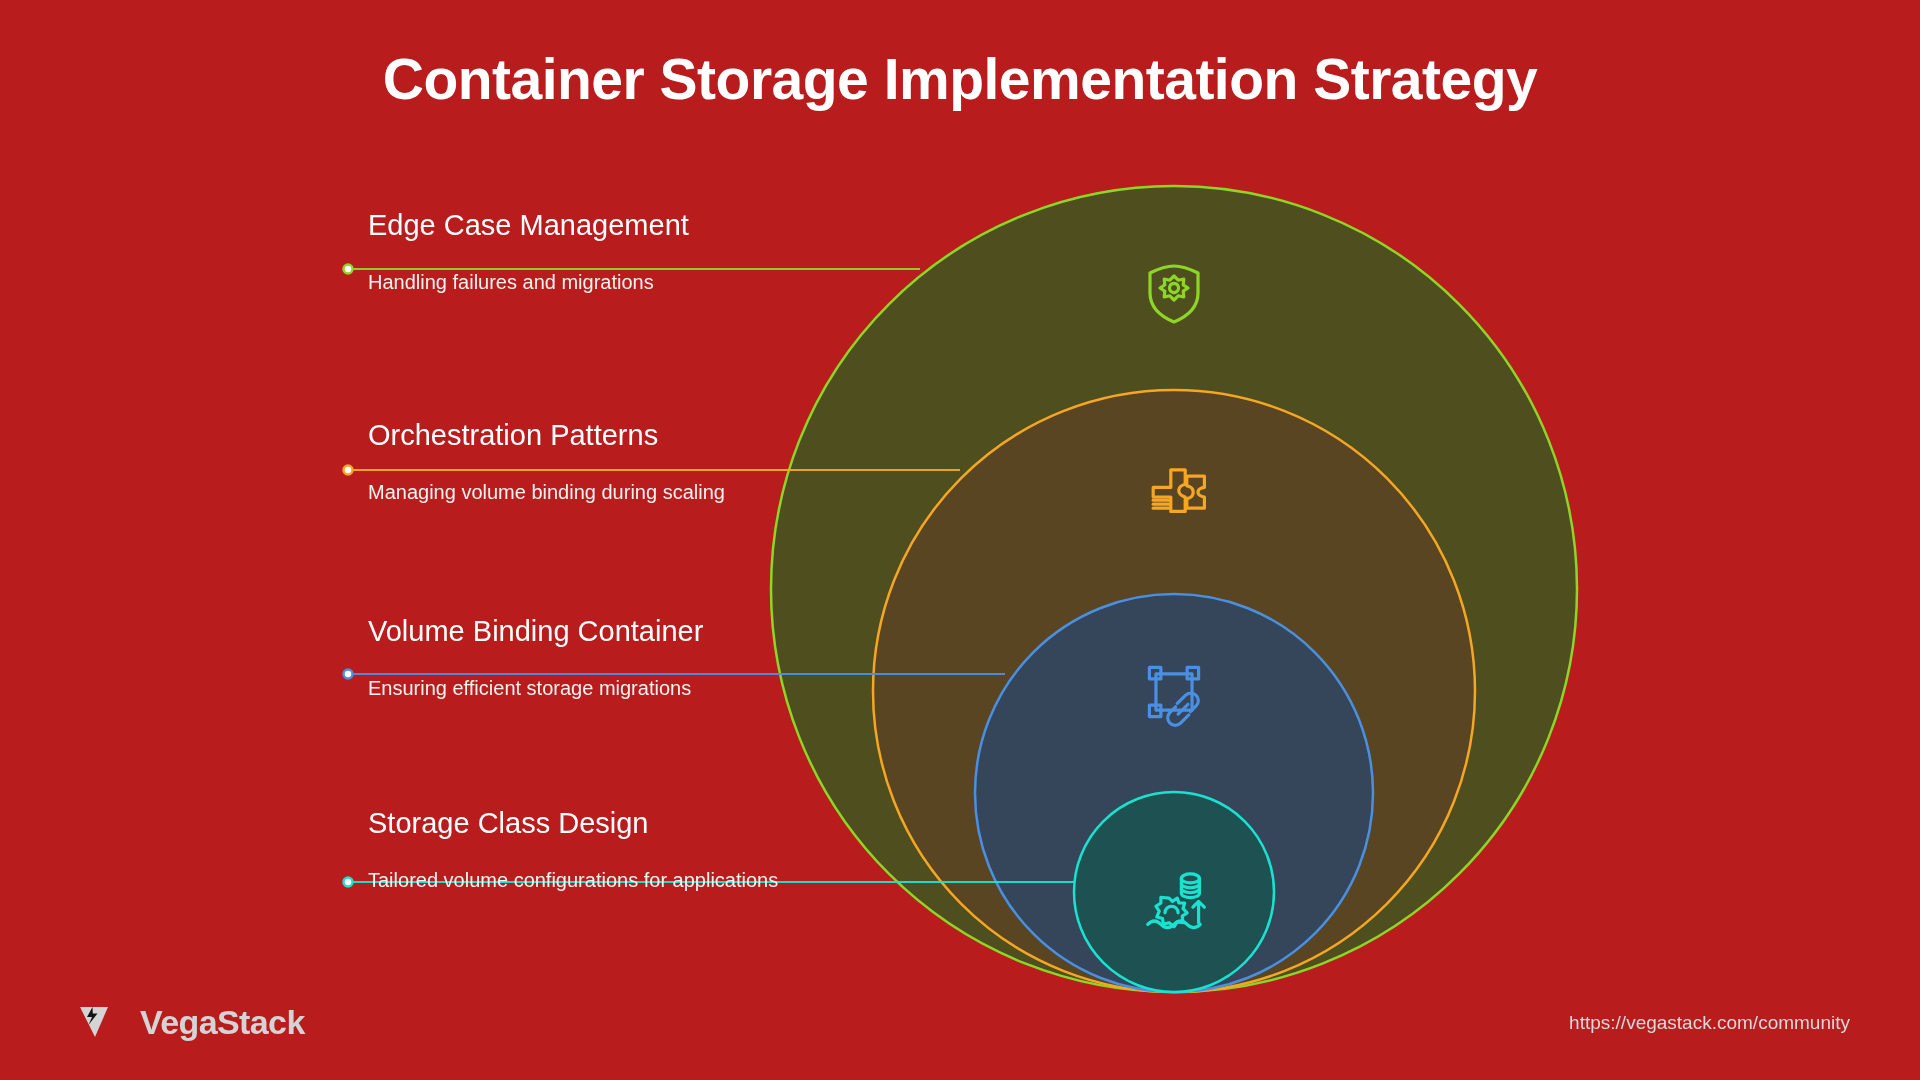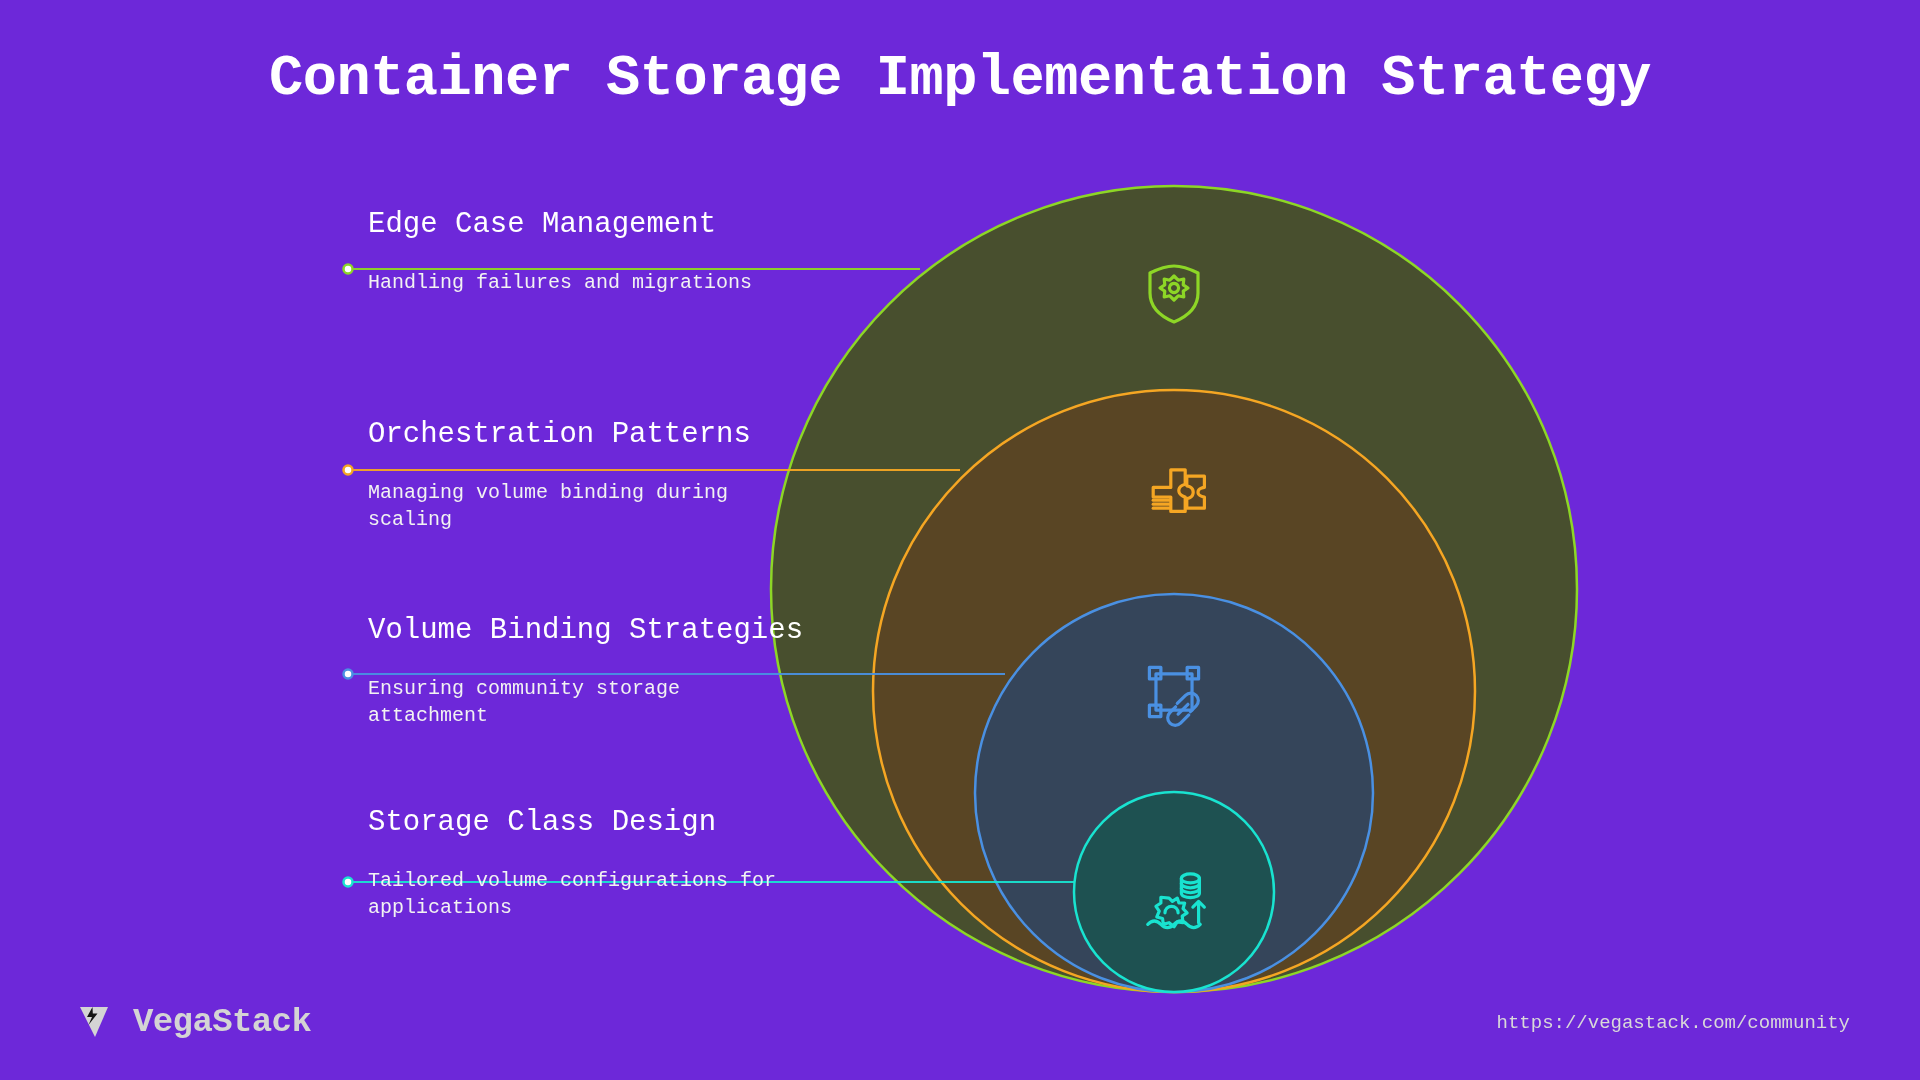--- a/index.html
+++ b/index.html
@@ -8,22 +8,21 @@
     width: 1920px;
     height: 1080px;
     background: #141414;
     overflow: hidden;
     font-family: "Liberation Sans", sans-serif;
   }
   #stage {
     position: relative;
     width: 1920px;
     height: 1080px;
-    background: #6d28d9;
-    font-family: Liberation Mono, monospace;
+    background: #b91c1c;
   }
 
   
   #title {
     position: absolute;
     top: 48px;
     left: 0;
     width: 1920px;
     text-align: center;
     color: #ffffff;
@@ -67,21 +66,21 @@
 
   
 
   
   #brand {
     position: absolute;
     left: 78px;
     top: 1004px;
     display: flex;
     align-items: center;
-    gap: 15px;
+    gap: 22px;
   }
   #brand .brand-text {
     color: #d4d4d4;
     font-size: 34px;
     font-weight: 700;
     letter-spacing: -0.6px;
     line-height: 1;
   }
   #site-url {
     position: absolute;
@@ -172,24 +171,24 @@
   </div>
 
   <div class="callout" id="callout-1" style="left: 368px; top: 418px;">
     <div class="c-title">Orchestration Patterns</div>
     <div class="c-gap-top"></div>
     <div class="c-gap-bot"></div>
     <div class="c-desc">Managing volume binding during scaling</div>
   </div>
 
   <div class="callout" id="callout-2" style="left: 368px; top: 614px;">
-    <div class="c-title">Volume Binding Strategies</div>
-    <div class="c-gap-top"></div>
-    <div class="c-gap-bot"></div>
-    <div class="c-desc">Ensuring community storage attachment</div>
+    <div class="c-title">Volume Binding Container</div>
+    <div class="c-gap-top"></div>
+    <div class="c-gap-bot"></div>
+    <div class="c-desc">Ensuring efficient storage migrations</div>
   </div>
 
   <div class="callout" id="callout-3" style="left: 368px; top: 806px;">
     <div class="c-title">Storage Class Design</div>
     <div class="c-gap-top"></div>
     <div class="c-gap-bot"></div>
     <div class="c-desc">Tailored volume configurations for applications</div>
   </div>
 
   <div id="brand">

